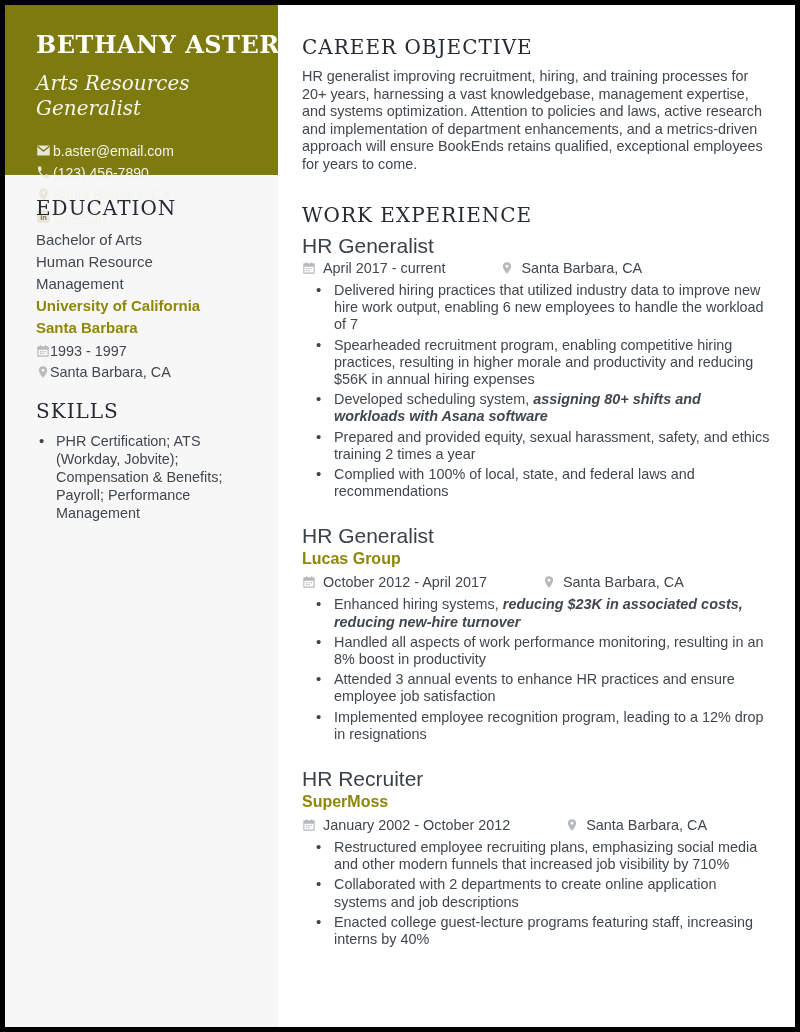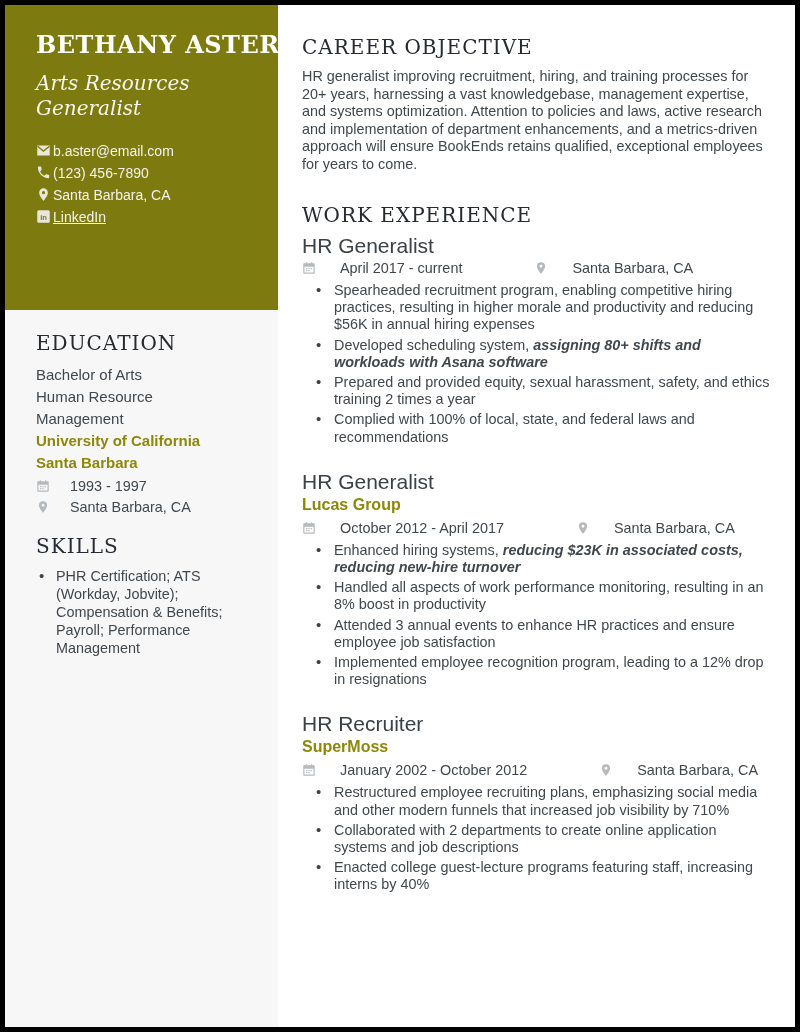--- a/index.html
+++ b/index.html
@@ -11,21 +11,21 @@
     -webkit-font-smoothing:antialiased;
   }
   .page{
     position:absolute;left:5px;top:5px;right:5px;bottom:5px;
     background:#fff;display:flex;overflow:hidden;
   }
   
   .sidebar{flex:0 0 273px;width:273px;background:var(--sidebar_bg,#f7f7f7);}
   .hero{
     background:var(--accent_bg,#7d7a10);
-    height:305px;box-sizing:border-box;
+    height:170px;box-sizing:border-box;
     padding:25px 12px 0 31px;
   }
   .name{
     font-family:"DejaVu Serif","Liberation Serif",serif;
     font-size:24px;font-weight:700;letter-spacing:.5px;
     color:#fdfdfa;margin:0 0 12px;white-space:nowrap;
   }
   .subtitle{
     font-family:"DejaVu Serif","Liberation Serif",serif;
     font-style:italic;font-size:20px;line-height:1.27;
@@ -39,39 +39,39 @@
   .contact a.link{color:var(--contact_text,#f4f3ea);text-decoration:underline;}
   .side-section{padding:0 22px 0 31px;}
   .section-heading{
     font-family:"DejaVu Serif","Liberation Serif",serif;
     font-size:20px;font-weight:400;letter-spacing:1px;
     color:var(--heading,#252b31);margin:0;
   }
   .edu-head{margin-top:21px;margin-bottom:9px;}
   .edu-line{font-size:15px;line-height:1.46;color:var(--body,#40474d);max-width:182px;}
   .edu-school{font-weight:700;color:var(--accent_text,#8e8709);}
-  .meta-row{display:flex;align-items:center;gap:20px;
+  .meta-row{display:flex;align-items:center;gap:0;
     font-size:14.4px;color:var(--body,#40474d);margin-top:5px;}
   .meta-row .micon{width:14px;height:14px;display:inline-flex;flex:0 0 auto;}
   .meta-row svg{width:14px;height:14px;fill:var(--icon_gray,#b6babd);}
   .skills-head{margin-top:19px;margin-bottom:10px;}
   .skills-list{list-style:none;margin:0;padding:0;}
   .skills-list li{position:relative;padding-left:20px;
     font-size:14.4px;line-height:1.24;color:var(--body,#40474d);}
   .skills-list li::before{content:"\2022";position:absolute;left:3px;top:-1px;
     color:#3c434a;font-size:15px;}
   
   main{flex:1;background:#fff;box-sizing:border-box;padding:30px 22px 0 24px;overflow:hidden;}
   .objective-text{font-size:14.4px;line-height:1.215;color:var(--body,#40474d);margin:9px 0 0;}
   .exp-head{margin-top:30px;margin-bottom:7px;}
   .job + .job{margin-top:24px;}
   .job-title{font-size:21px;font-weight:400;color:#3a4147;margin:0 0 2px;
     font-family:"Liberation Sans",sans-serif;}
   .company{font-size:16px;font-weight:700;color:var(--accent_text,#8e8709);margin:0 0 6px;}
-  .job-meta{display:flex;align-items:center;gap:24px;
+  .job-meta{display:flex;align-items:center;gap:7px;
     font-size:14.4px;color:var(--body,#40474d);}
   .job-meta .micon{width:14px;height:14px;display:inline-flex;flex:0 0 auto;}
   .job-meta svg{width:14px;height:14px;fill:var(--icon_gray,#b6babd);}
   .loc-gap{margin-left:48px;}
   .bullets{list-style:none;margin:6px 0 0;padding:0;}
   .bullets li{position:relative;padding-left:32px;
     font-size:14.4px;line-height:1.195;color:var(--body,#40474d);margin-bottom:3px;}
   .bullets li::before{content:"\2022";position:absolute;left:14px;top:-1px;
     color:#3c434a;font-size:15px;}
   .em{font-weight:700;font-style:italic;}
@@ -175,20 +175,21 @@
               </span>
               <span>April 2017 - current</span>
               <span class="micon loc-gap">
                 <svg viewBox="0 0 24 24">
                   <path d="M12 2a7 7 0 0 0-7 7c0 5.25 7 13 7 13s7-7.75 7-13a7 7 0 0 0-7-7zm0 9.5A2.5 2.5 0 1 1 14.5 9 2.5 2.5 0 0 1 12 11.5z"></path>
                 </svg>
               </span>
               <span>Santa Barbara, CA</span>
             </div>
             <ul class="bullets">
+              <li><span>Delivered hiring practices that utilized industry data to improve new hire work output, enabling 6 new employees to handle the workload of 7</span></li>
               <li><span>Spearheaded recruitment program, enabling competitive hiring practices, resulting in higher morale and productivity and reducing $56K in annual hiring expenses</span></li>
               <li><span>Developed scheduling system, </span><span class="em">assigning 80+ shifts and workloads with Asana software</span></li>
               <li><span>Prepared and provided equity, sexual harassment, safety, and ethics training 2 times a year</span></li>
               <li><span>Complied with 100% of local, state, and federal laws and recommendations</span></li>
             </ul>
           </article>
           <article class="job">
             <h3 class="job-title">HR Generalist</h3>
             <div class="company">Lucas Group</div>
             <div class="job-meta">

